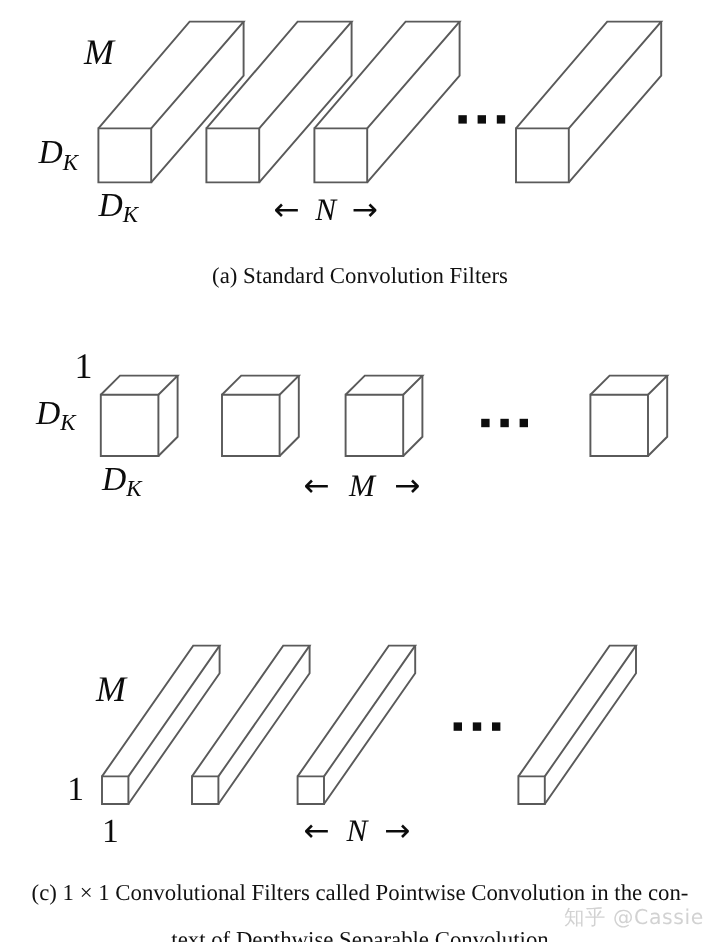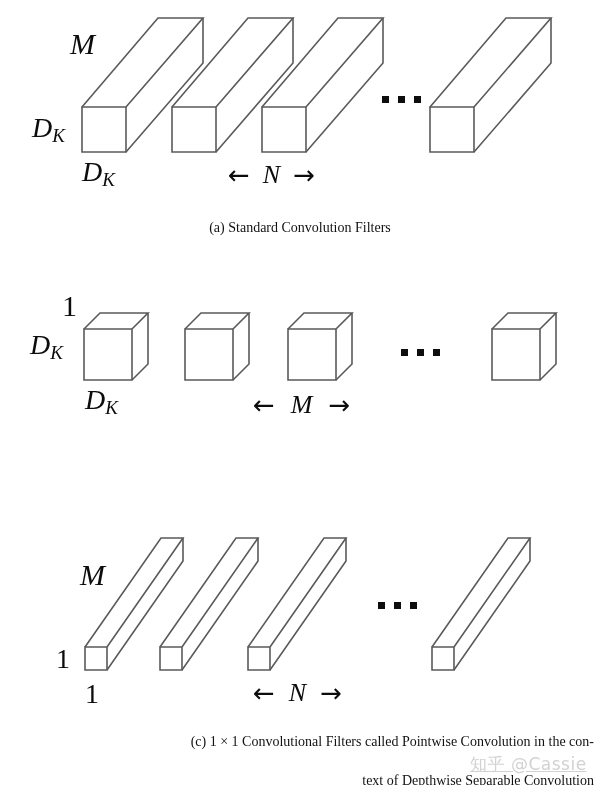--- a/index.html
+++ b/index.html
@@ -81,32 +81,32 @@
     height: 7px;
     background: #0d0d0d;
     margin-right: 9px;
   }
   .dots i:last-child { margin-right: 0; }
   .caption {
     position: absolute;
     font-family: "Liberation Serif", "DejaVu Serif", serif;
     font-style: normal;
     color: #111111;
-    font-size: 14px;
+    font-size: 19px;
     line-height: 1.28;
   }
   .caption.centered {
     left: 0;
     width: 600px;
     text-align: center;
   }
   .caption.block {
     left: 6px;
     width: 588px;
-    text-align: right;
+    text-align: center;
   }
   .watermark {
     position: absolute;
     font-family: "DejaVu Sans", sans-serif;
     font-size: 17px;
     color: #d2d2d2;
     letter-spacing: 0.5px;
     user-select: none;
   }
 </style>
@@ -269,15 +269,15 @@
         <span class="glyph">←</span>
         <span class="name" style="margin:0 14px;">N</span>
         <span class="glyph">→</span>
       </div>
     </div>
 
     <div class="caption block" style="top:213px;">(c)  1 × 1 Convolutional Filters called Pointwise Convolution in the con-</div>
     <div class="caption block" style="top:252px;">text of Depthwise Separable Convolution</div>
   </div>
 
-  <div class="watermark" style="left: 470px; top: 753px; color: rgb(210, 210, 210); text-decoration: underline;">知乎 @Cassie</div>
+  <div class="watermark" style="left: 470px; top: 753px; color: rgb(210, 210, 210);">知乎 @Cassie</div>
 
 </div>
 
 </body></html>

